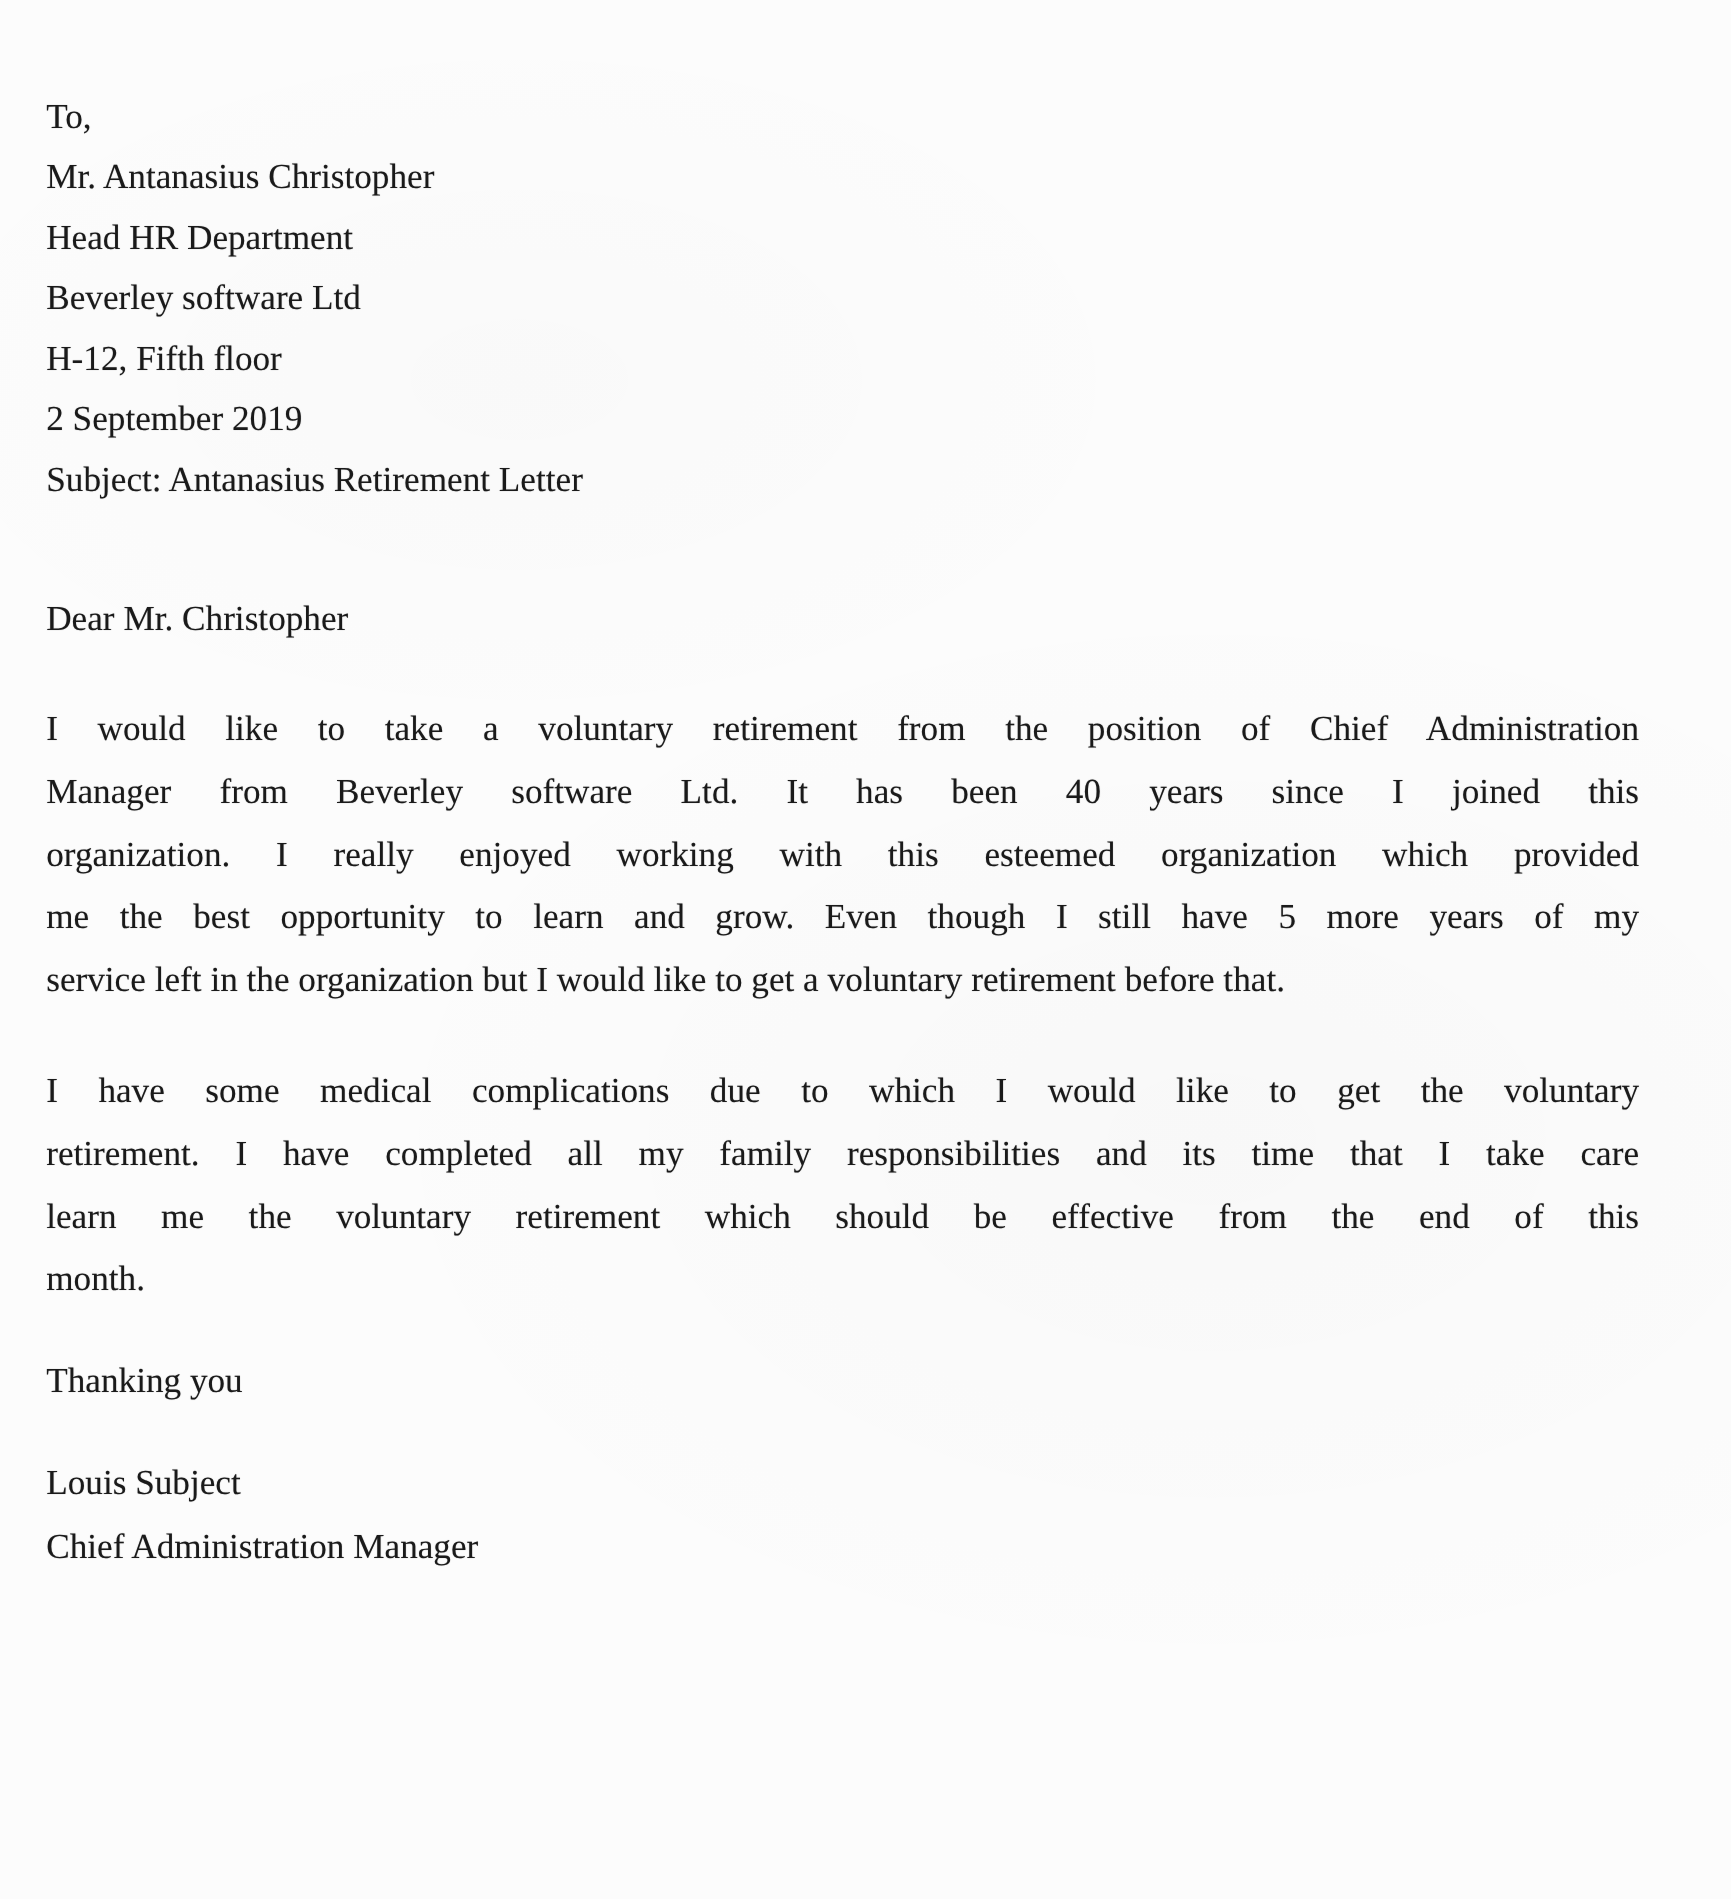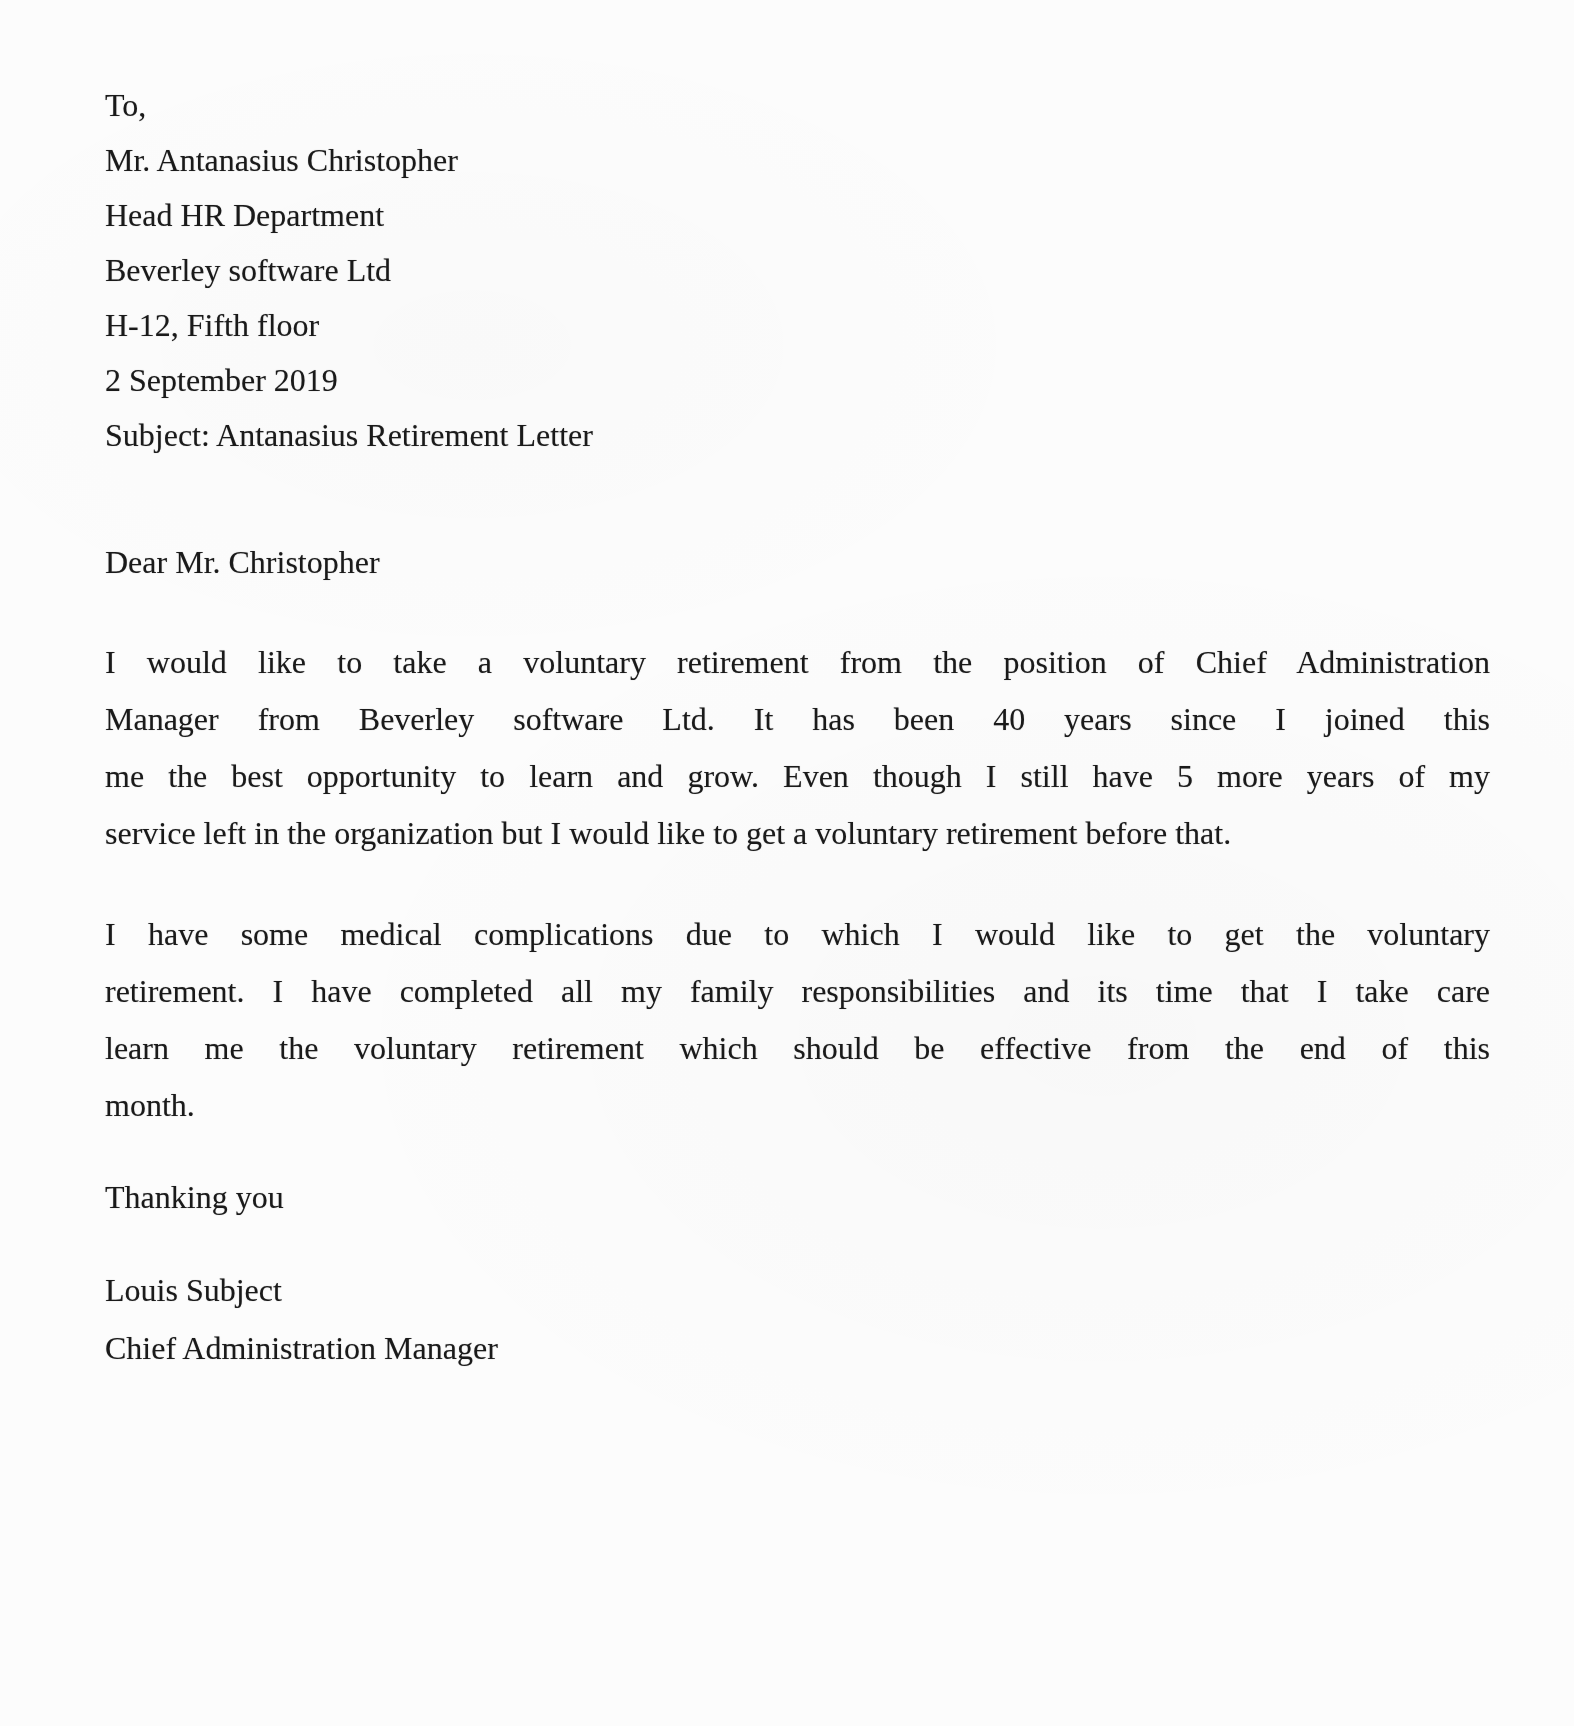--- a/index.html
+++ b/index.html
@@ -8,21 +8,21 @@
   }
   * { margin: 0; padding: 0; box-sizing: border-box; }
   html, body {
     width: 1574px;
     height: 1726px;
     background: var(--page-bg, #fcfcfc);
   }
   .page {
     width: 1574px;
     height: 1726px;
-    padding: 78px 84px 0 105px;
+    padding: 78px 84px 0 42px;
     background:
       radial-gradient(ellipse 900px 500px at 30% 20%, rgba(0,0,0,0.012), transparent 70%),
       radial-gradient(ellipse 1100px 700px at 70% 60%, rgba(0,0,0,0.015), transparent 75%),
       var(--page-bg, #fcfcfc);
     color: var(--text-color, #1a1a1a);
     font-family: "Liberation Serif", "DejaVu Serif", serif;
     filter: blur(0.3px);
   }
   .line {
     font-size: 32px;
@@ -57,20 +57,21 @@
     <div class="line">H-12, Fifth floor</div>
     <div class="line">2 September 2019</div>
     <div class="line">Subject: Antanasius Retirement Letter</div>
   </div>
 
   <div class="line salutation">Dear Mr. Christopher</div>
 
   <div class="para">
     <div class="line jline">I would like to take a voluntary retirement from the position of Chief Administration</div>
     <div class="line jline">Manager from Beverley software Ltd. It has been 40 years since I joined this</div>
+    <div class="line jline">organization. I really enjoyed working with this esteemed organization which provided</div>
     <div class="line jline">me the best opportunity to learn and grow. Even though I still have 5 more years of my</div>
     <div class="line">service left in the organization but I would like to get a voluntary retirement before that.</div>
   </div>
 
   <div class="para">
     <div class="line jline">I have some medical complications due to which I would like to get the voluntary</div>
     <div class="line jline">retirement. I have completed all my family responsibilities and its time that I take care</div>
     <div class="line jline">learn me the voluntary retirement which should be effective from the end of this</div>
     <div class="line">month.</div>
   </div>

